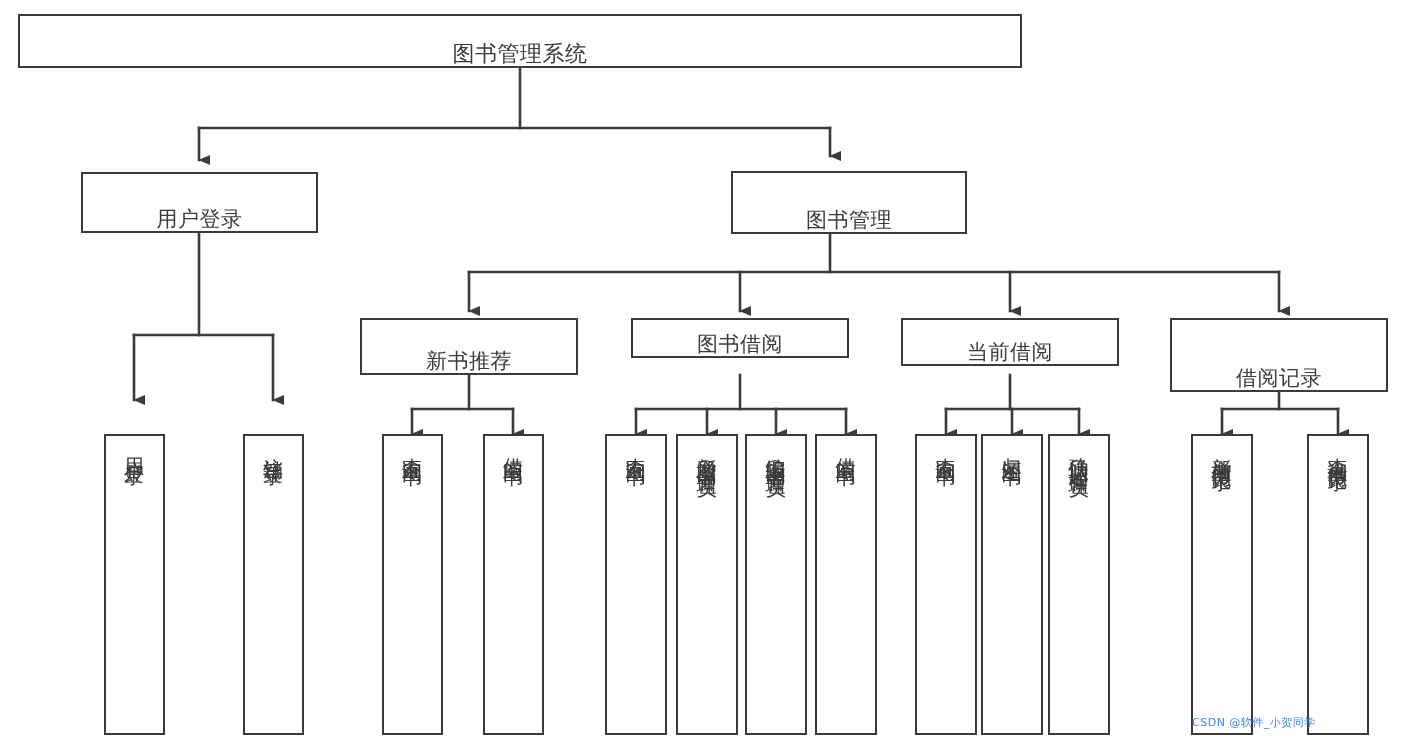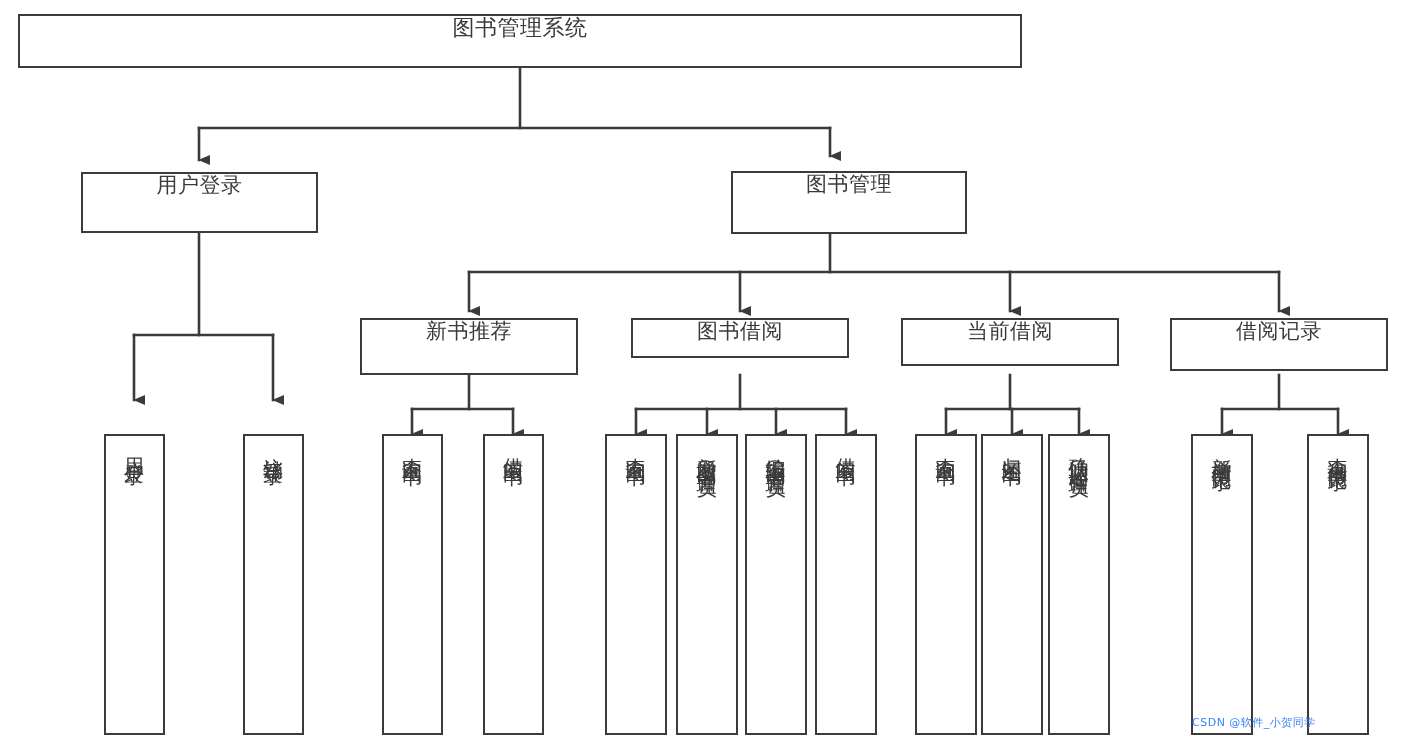--- a/index.html
+++ b/index.html
@@ -26,21 +26,21 @@
     width: 1405px;
     height: 747px;
     pointer-events: none;
   }
   .node {
     position: absolute;
     box-sizing: border-box;
     border: 2.5px solid #3b3b3b;
     background: #ffffff;
     display: flex;
-    align-items: flex-start;
+    align-items: flex-end;
     justify-content: center;
     text-align: center;
   }
   .node .label {
     color: #3a3a3a;
     letter-spacing: 0.5px;
     white-space: nowrap;
     line-height: 1.1;
   }
   .node.horiz .label {
@@ -145,21 +145,21 @@
   </div>
 
   <div class="node horiz" style="left:631px; top:318px; width:218px; height:40px;">
     <span class="label">图书借阅</span>
   </div>
 
   <div class="node horiz" style="left:901px; top:318px; width:218px; height:48px;">
     <span class="label">当前借阅</span>
   </div>
 
-  <div class="node horiz" style="left:1170px; top:318px; width:218px; height:53px;">
+  <div class="node horiz" style="left:1170px; top:318px; width:218px; height:74px;">
     <span class="label">借阅记录</span>
   </div>
 
   <div class="node vert" style="left:104px; top:434px; width:61px; height:301px;">
     <span class="label">用户登录</span>
   </div>
   <div class="node vert" style="left:243px; top:434px; width:61px; height:301px;">
     <span class="label">注销登录</span>
   </div>
 

